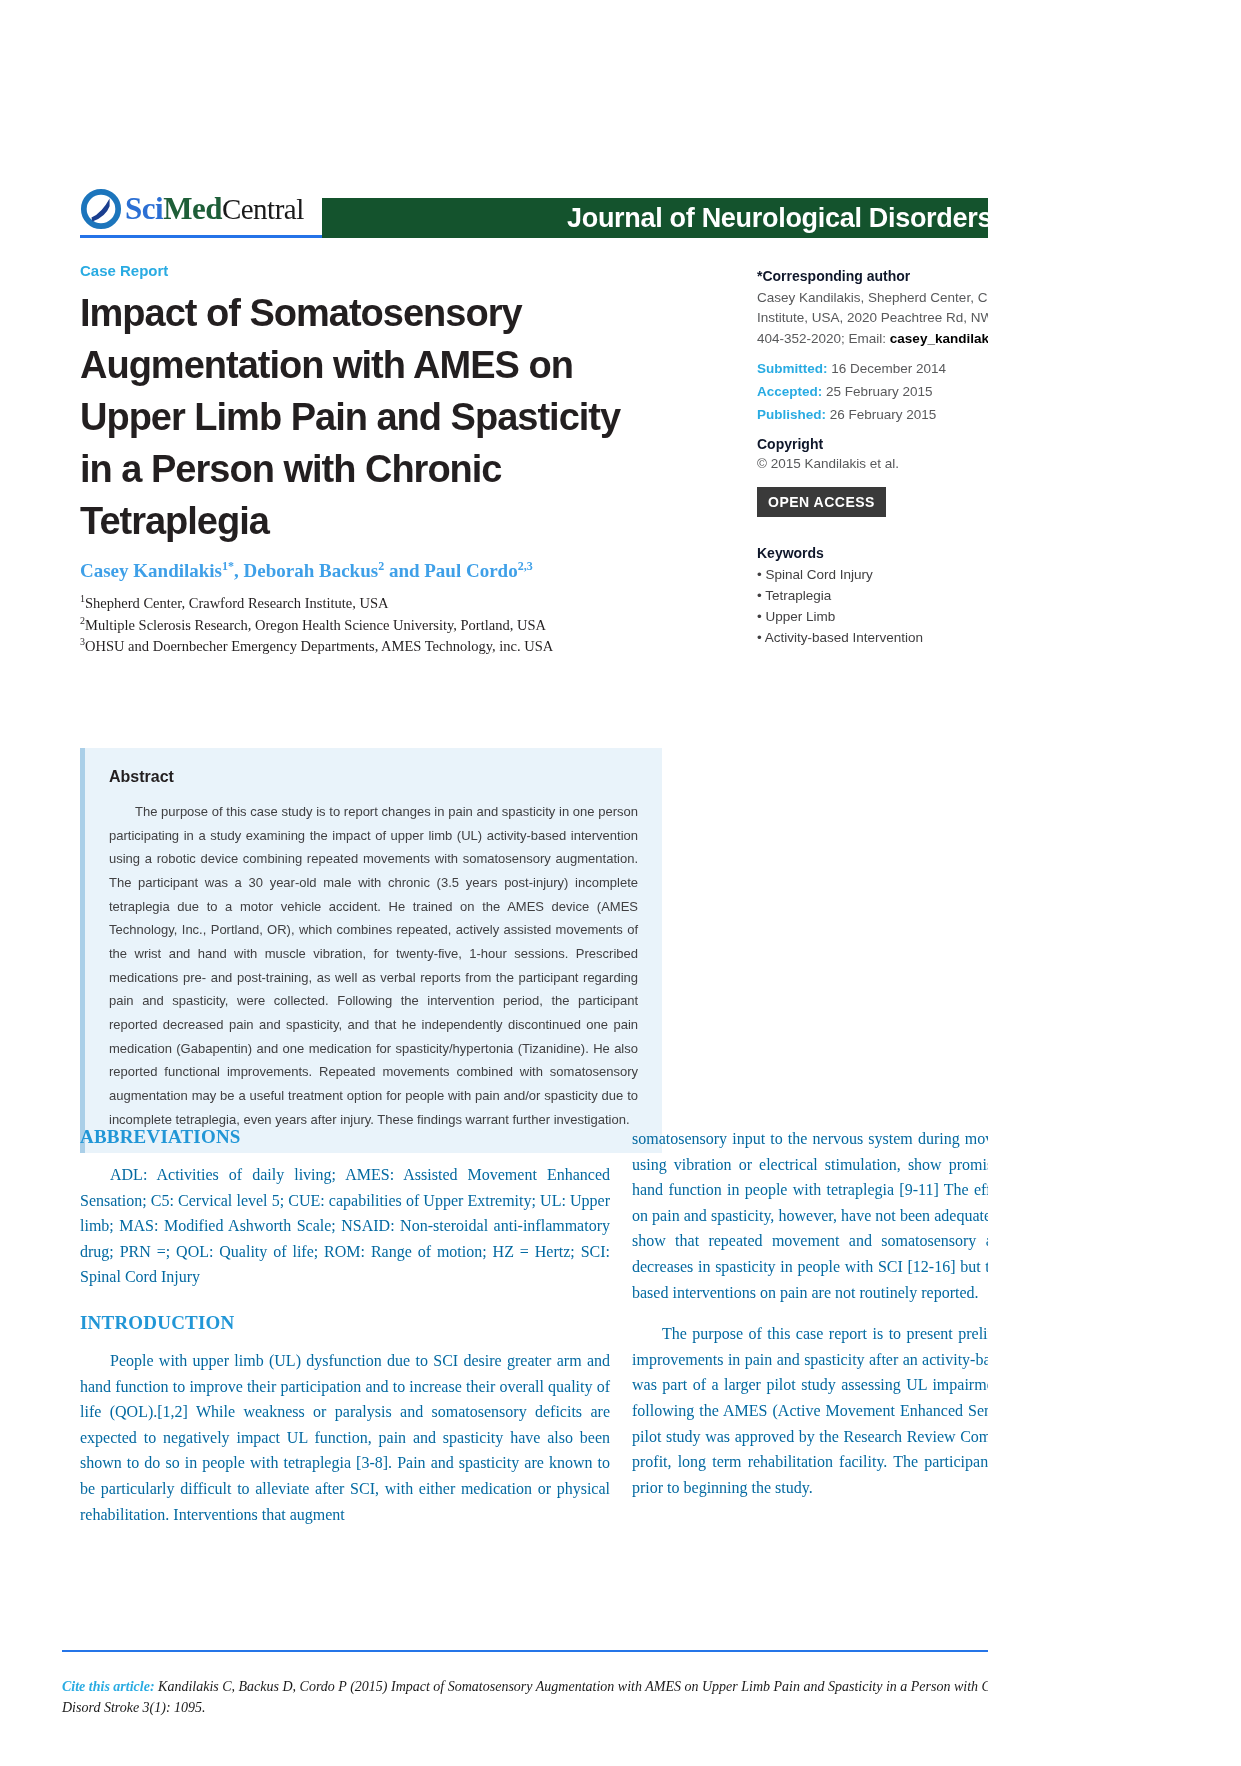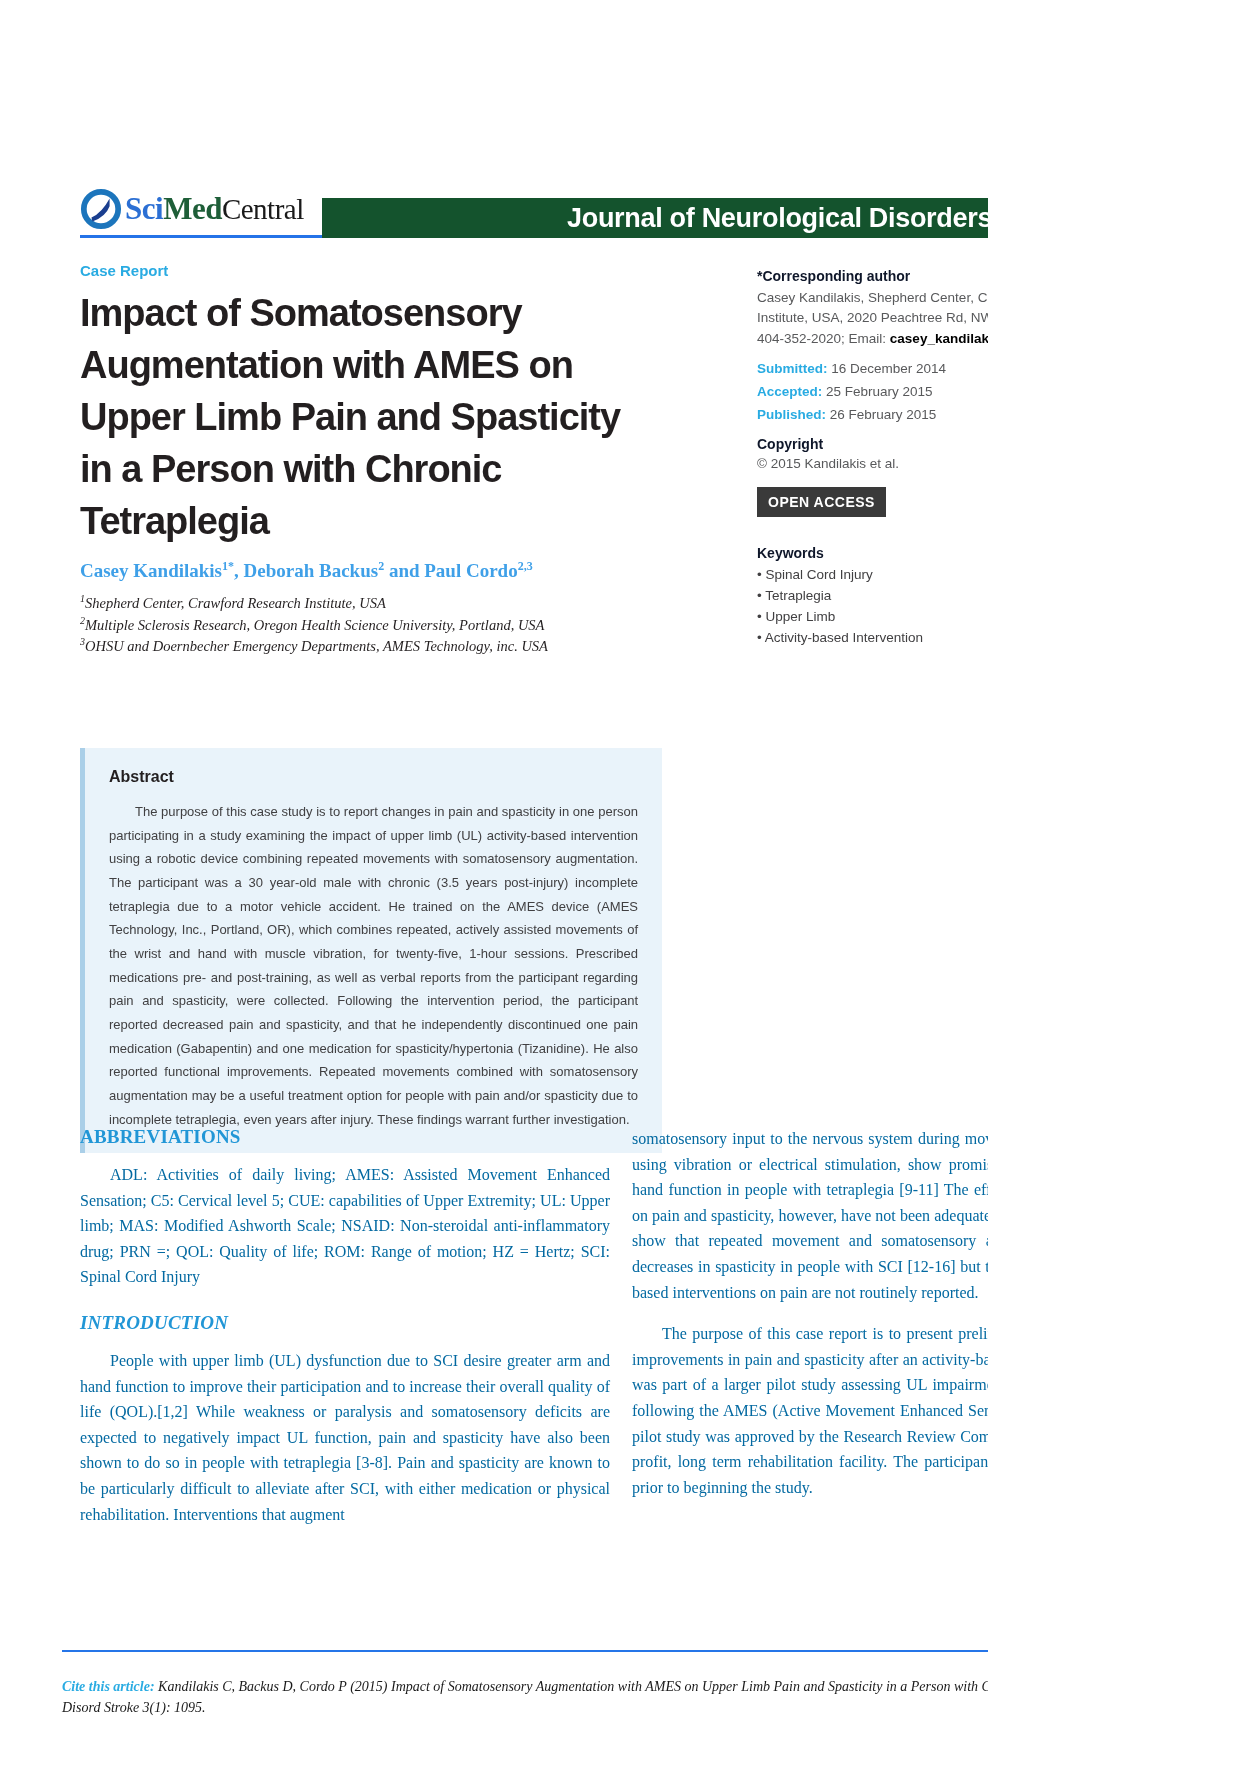--- a/index.html
+++ b/index.html
@@ -41,21 +41,21 @@
   
   .headline { position: absolute; left: 80px; top: 262px; width: 565px; }
   .category { color: #29abe2; font-size: 15px; font-weight: bold; margin-bottom: 8px; }
   .title { font-size: 38px; line-height: 52px; font-weight: 600; letter-spacing: -1px; color: #231f20; }
   .authors {
     margin-top: 12px;
     font-family: "Liberation Serif", "DejaVu Serif", serif;
     font-size: 19px; font-weight: bold; color: #3fa0e8;
   }
   .authors sup { font-size: 12px; }
-  .affiliations { margin-top: 10px; font-family: "Liberation Serif", "DejaVu Serif", serif; font-style: italic; font-size: 14.5px; line-height: 1.42; color: #231f20; }
+  .affiliations { margin-top: 10px; font-family: "Liberation Serif", "DejaVu Serif", serif; font-size: 14.5px; line-height: 1.42; color: #231f20; }
   .affiliations sup { font-size: 10px; }
 
   
   .abstract-box {
     position: absolute; left: 80px; top: 748px; width: 582px;
     background: #e9f3fa;
     border-left: 5px solid #aacfe8;
     padding: 20px 24px 22px 24px;
   }
   .abstract-heading { font-size: 16px; font-weight: bold; color: #231f20; margin-bottom: 14px; }
@@ -93,21 +93,21 @@
   .col { width: 530px; }
   .sec-heading {
     font-family: "Liberation Serif", "DejaVu Serif", serif;
     color: #2196d6; font-size: 19px; font-weight: bold; letter-spacing: 0.2px;
     margin-bottom: 14px;
   }
   .body-par {
     font-size: 16px; line-height: 1.6; text-align: justify; color: #0369a1;
   }
   .indent { text-indent: 30px; }
-  .mt { margin-top: 22px; font-style: italic; }
+  .mt { margin-top: 22px; }
   .mt-sm { margin-top: 16px; }
 
   
   .footer {
     position: absolute; left: 62px; top: 1650px; width: 1098px;
     border-top: 2px solid #2575e8;
     padding-top: 24px;
     font-family: "Liberation Serif", "DejaVu Serif", serif;
     font-style: italic; font-size: 14px; line-height: 1.5; color: #1a1a1a;
   }

